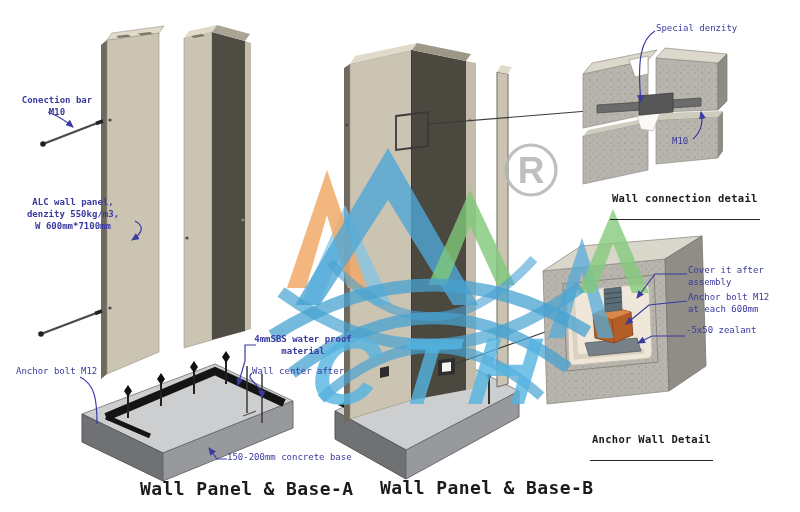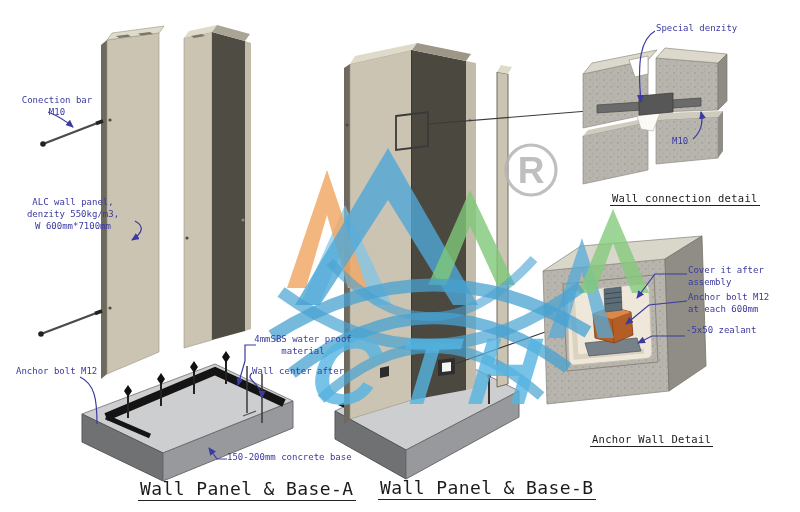--- a/index.html
+++ b/index.html
@@ -1,23 +1,23 @@
 <!DOCTYPE html>
 <html><head>
 <meta charset="utf-8">
 <style>
   html,body{margin:0;padding:0;background:#fff;}
   .stage{position:relative;width:800px;height:512px;background:#ffffff;overflow:hidden;
          font-family:"DejaVu Sans Mono","Liberation Mono",monospace;}
   svg.scene{position:absolute;left:0;top:0;}
   .lbl{position:absolute;color:#3a3aa0;font-size:9px;line-height:1.32;white-space:pre-line;}
   .nowrap{white-space:nowrap;}
-  .ctr{text-align:center;}
-  .cap{position:absolute;color:#1b1b1b;font-weight:normal;border-bottom:1.5px solid #222;
-       padding:0 2px 1px;white-space:nowrap;}
+  .ctr{text-align:center;font-weight:bold;}
+  .cap{position:absolute;color:#1b1b1b;font-weight:bold;border-bottom:1.5px solid #222;
+       padding:0 2px 15px;white-space:nowrap;}
   .cap-lg{font-size:18px;letter-spacing:.4px;}
   .cap-sm{font-size:10.5px;letter-spacing:.3px;}
 </style>
 </head>
 <body>
 
 <div class="stage">
 
   <svg class="scene" width="800" height="512" viewBox="0 0 800 512">
     <defs>

